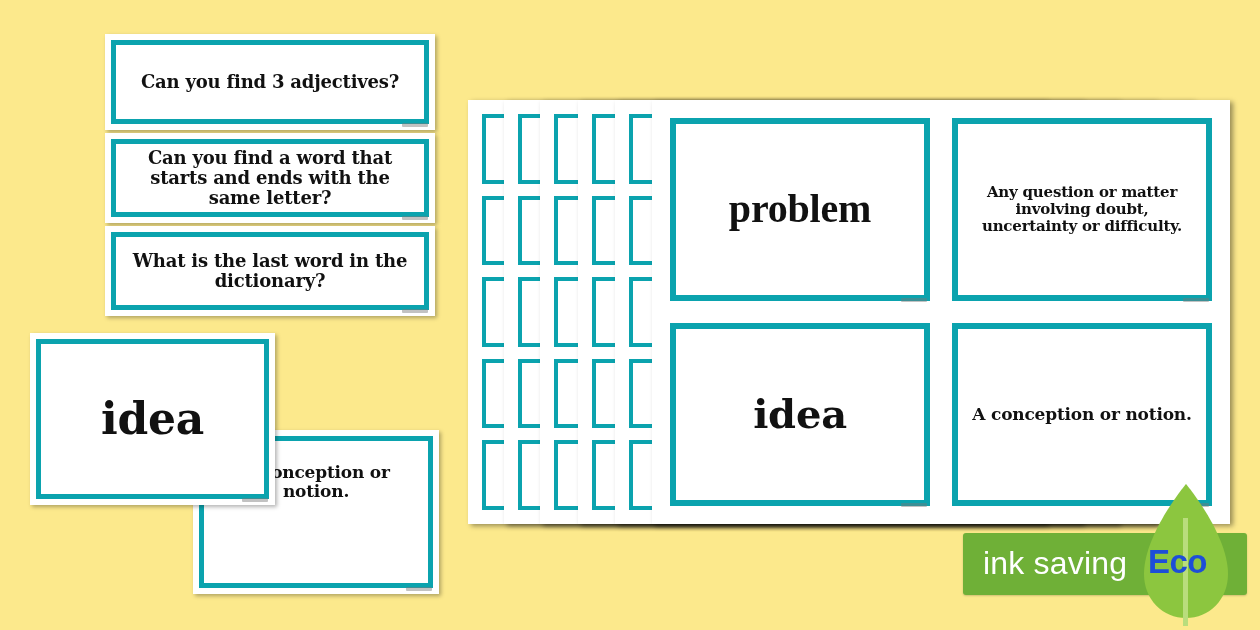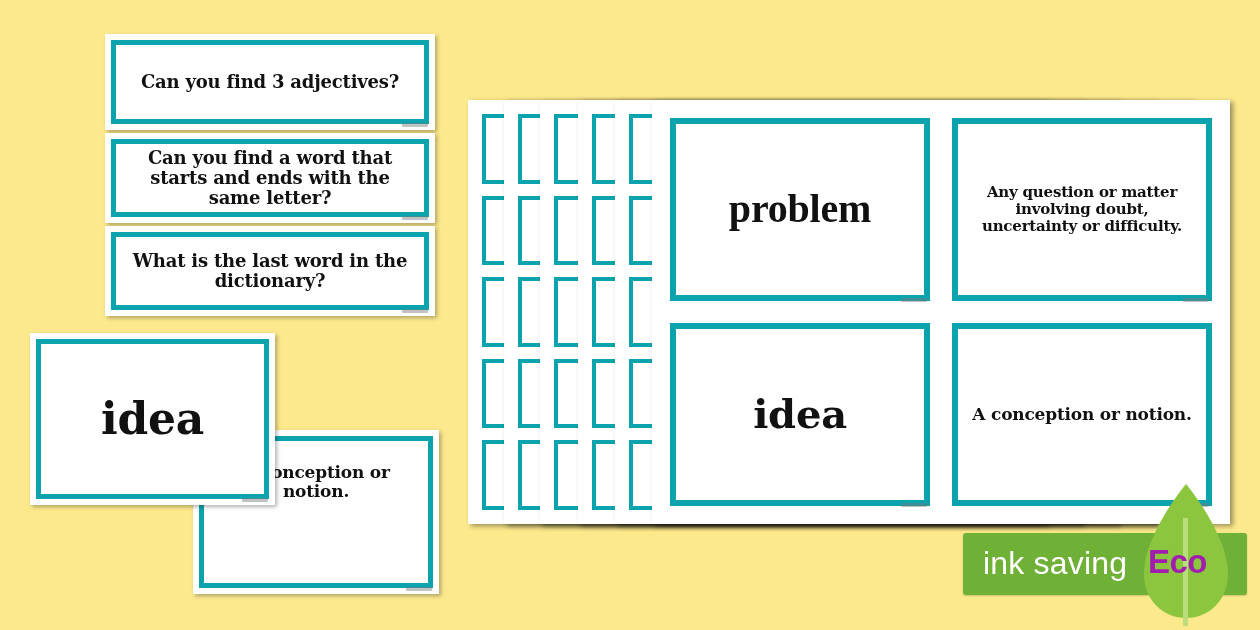--- a/index.html
+++ b/index.html
@@ -158,21 +158,21 @@
     height: 148px;
     z-index: 21;
   }
   #eco-leaf-text {
     position: absolute;
     left: 1148px;
     top: 543px;
     font-family: "Liberation Sans", sans-serif;
     font-size: 33px;
     font-weight: bold;
-    color: #a21caf;
+    color: #1d4ed8;
     z-index: 22;
     letter-spacing: -0.5px;
   }
 </style>
 </head>
 <body>
 
 <div class="card q-strip" id="q-strip-0">
   <div class="card-inner">
     <div class="card-text">Can you find 3 adjectives?</div>

